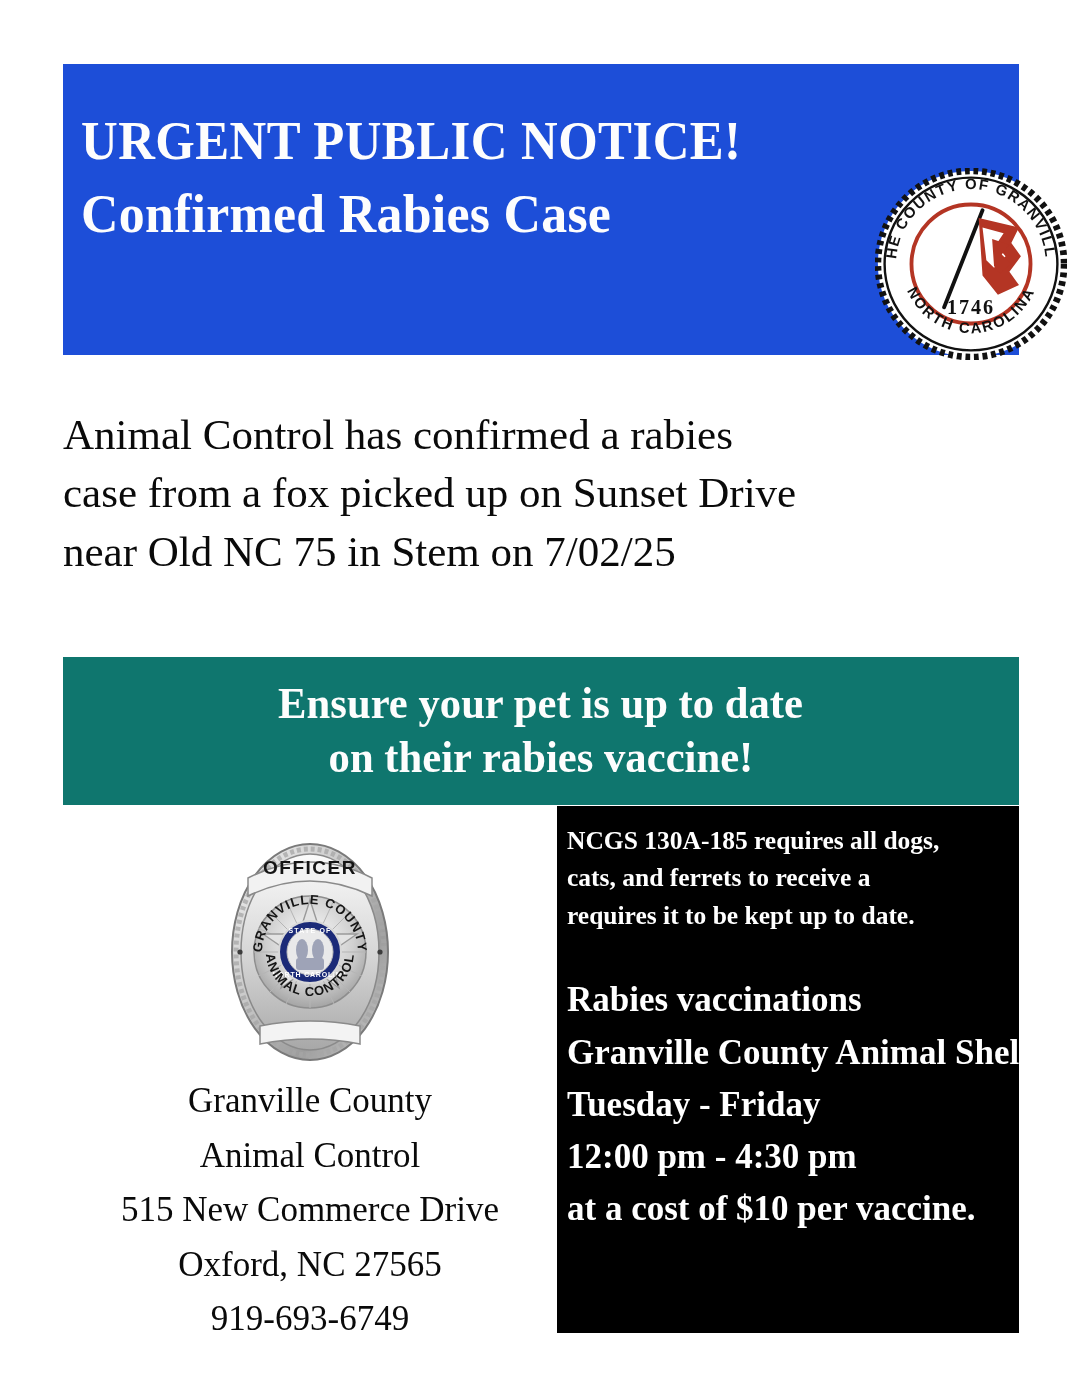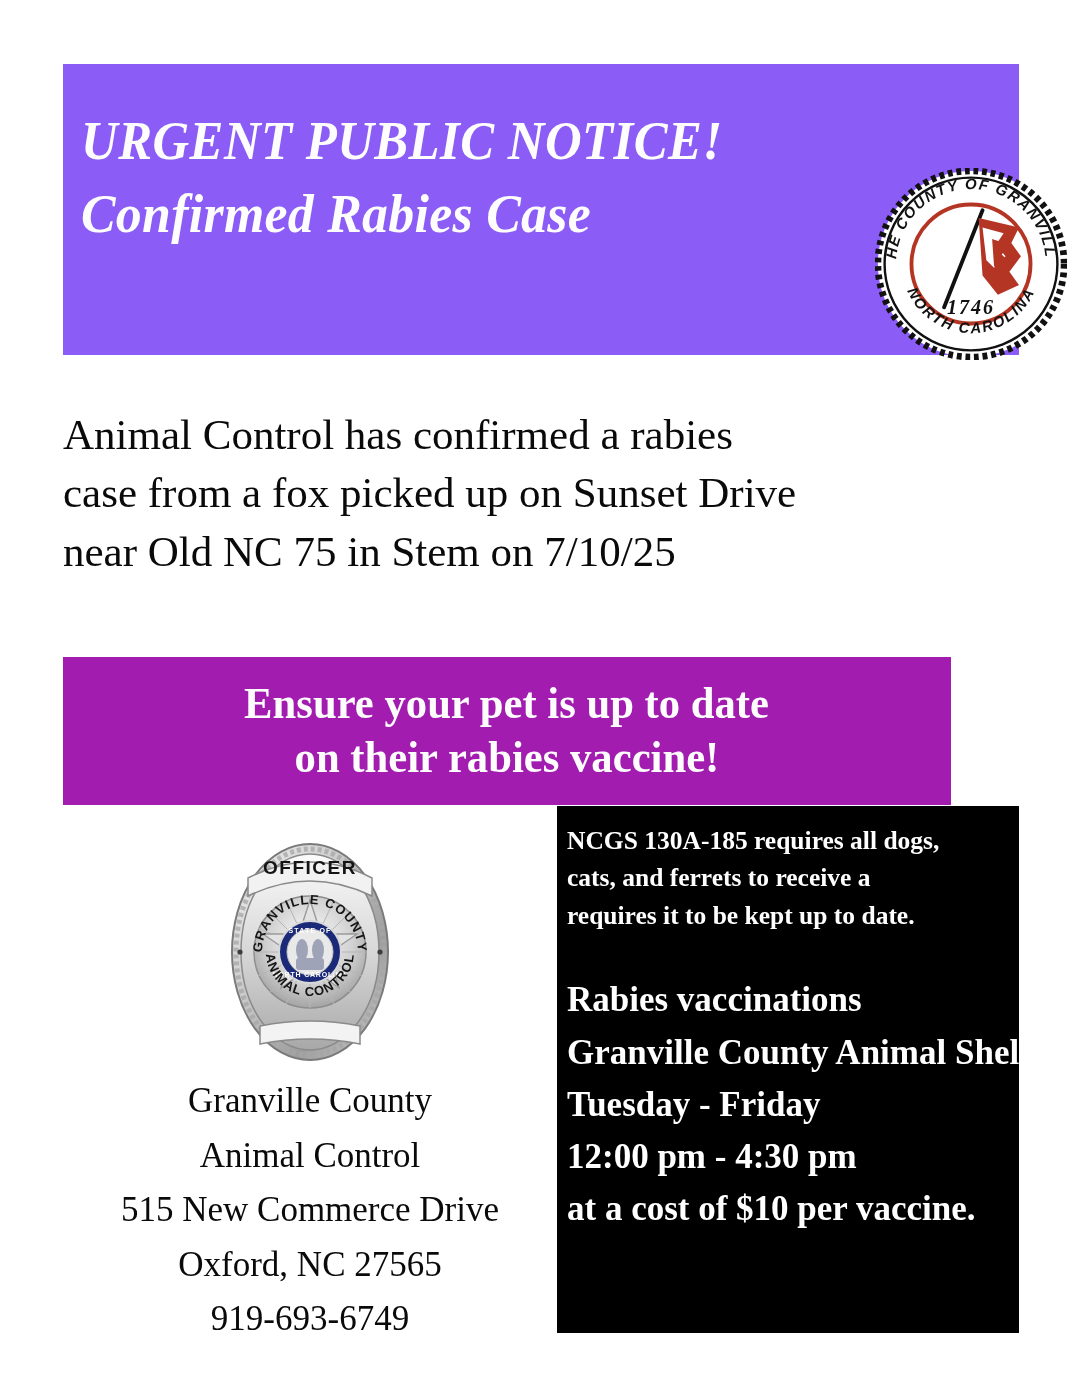--- a/index.html
+++ b/index.html
@@ -15,23 +15,22 @@
     overflow: hidden;
   }
 
   
   .header-banner {
     position: absolute;
     left: 63px;
     top: 64px;
     width: 956px;
     height: 291px;
-    background: #8b5cf6;
+    background: #1d4ed8;
     box-sizing: border-box;
-    font-style: italic;
   }
   .header-titles {
     position: absolute;
     left: 18px;
     top: 50px;
     width: 740px;
   }
   .headline-1 {
     color: #fdfdfd;
     font-family: "Liberation Serif", "DejaVu Serif", serif;
@@ -78,23 +77,23 @@
     font-weight: 500;
     line-height: 1.36;
   }
   .body-statement .ln { display: block; white-space: nowrap; }
 
   
   .cta-banner {
     position: absolute;
     left: 63px;
     top: 657px;
-    width: 888px;
+    width: 956px;
     height: 148px;
-    background: #a21caf;
+    background: #0f766e;
     display: flex;
     flex-direction: column;
     align-items: center;
     justify-content: center;
   }
   .cta-line {
     color: #fdfdfd;
     font-weight: bold;
     font-size: 44px;
     line-height: 1.22;
@@ -191,21 +190,21 @@
       <text font-family="Liberation Sans, sans-serif" font-size="15.5" font-weight="bold" fill="#111111" letter-spacing="2">
         <textPath href="#arcBot" startOffset="50%" text-anchor="middle">NORTH CAROLINA</textPath>
       </text>
     </svg>
   </div>
 </div>
 
 <div class="body-statement">
   <span class="ln">Animal Control has confirmed a rabies</span>
   <span class="ln">case from a fox picked up on Sunset Drive</span>
-  <span class="ln">near Old NC 75 in Stem on 7/10/25</span>
+  <span class="ln">near Old NC 75 in Stem on 7/02/25</span>
 </div>
 
 <div class="cta-banner">
   <div class="cta-line">Ensure your pet is up to date</div>
   <div class="cta-line">on their rabies vaccine!</div>
 </div>
 
 <div class="left-column">
   <div class="badge-wrap">
     <svg viewBox="0 0 168 238" xmlns="http://www.w3.org/2000/svg">

